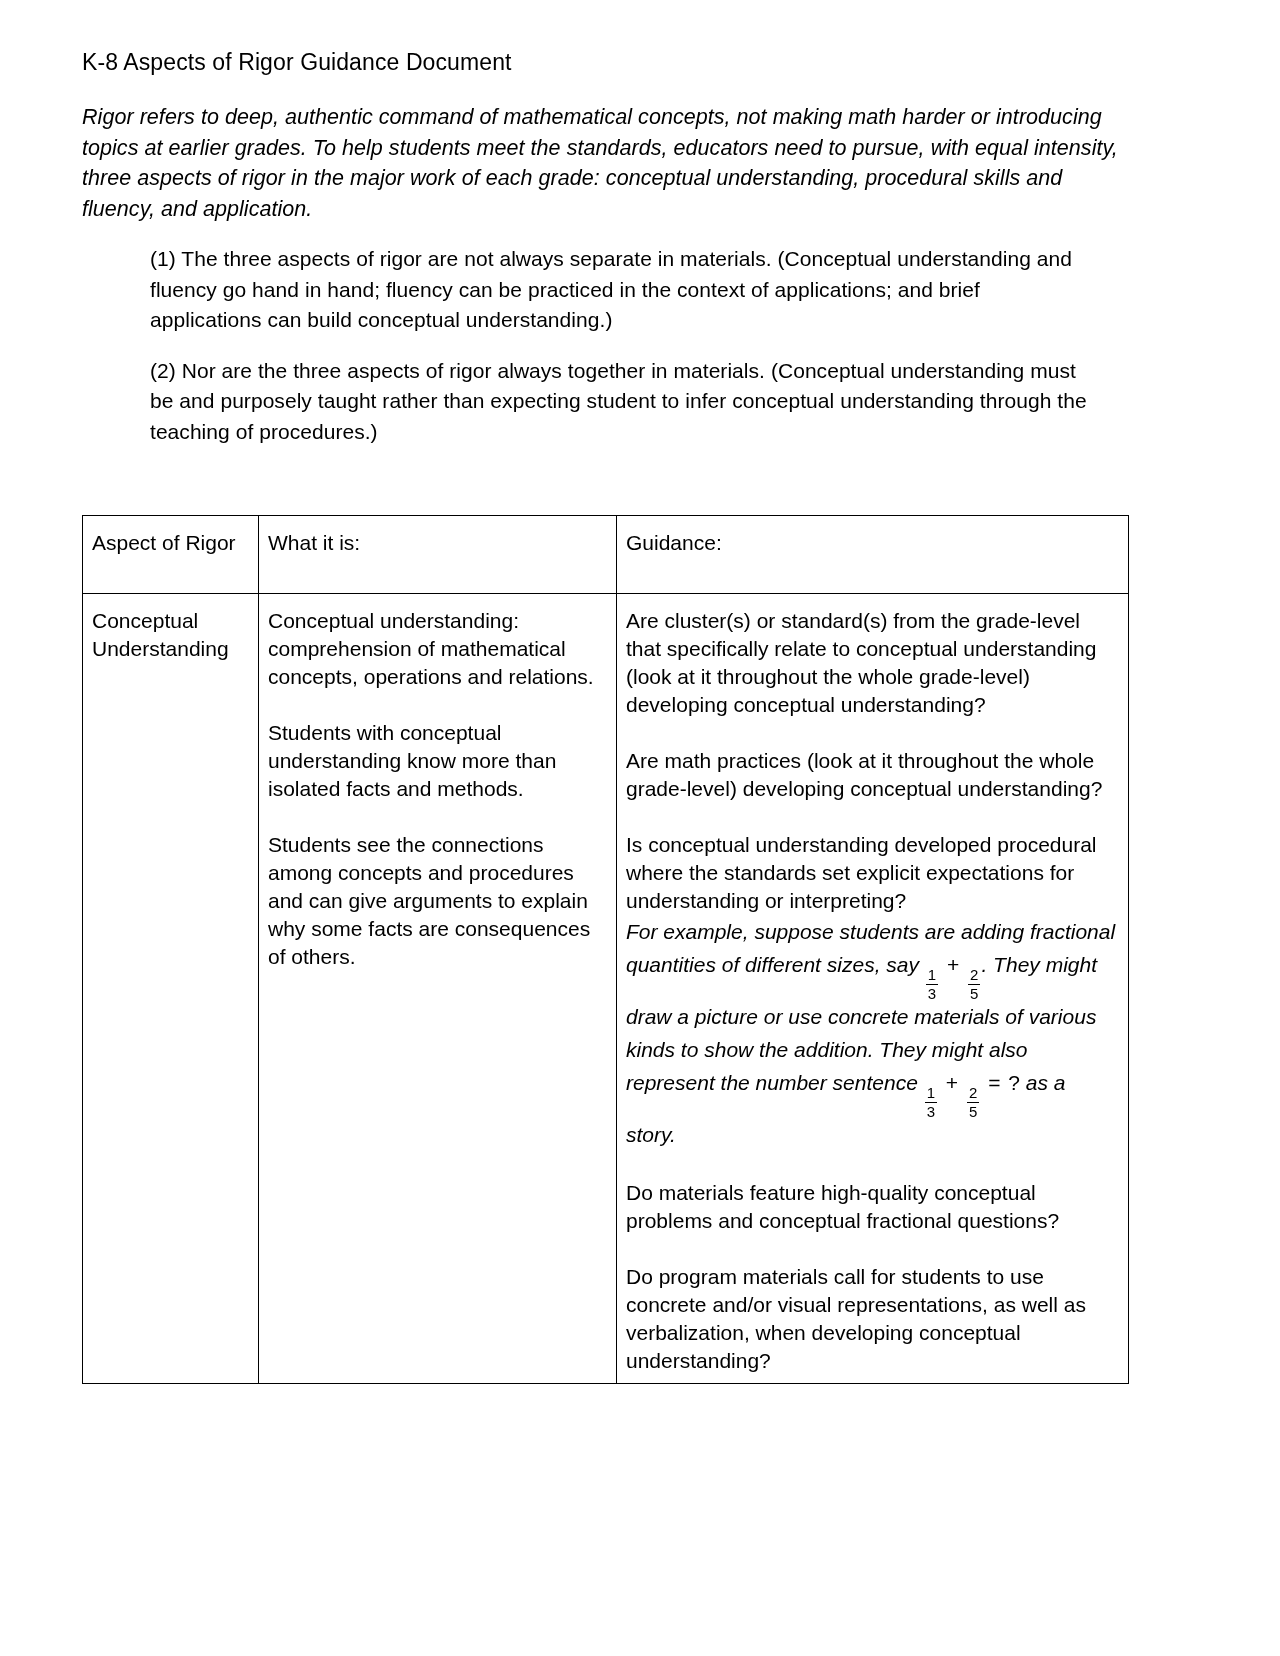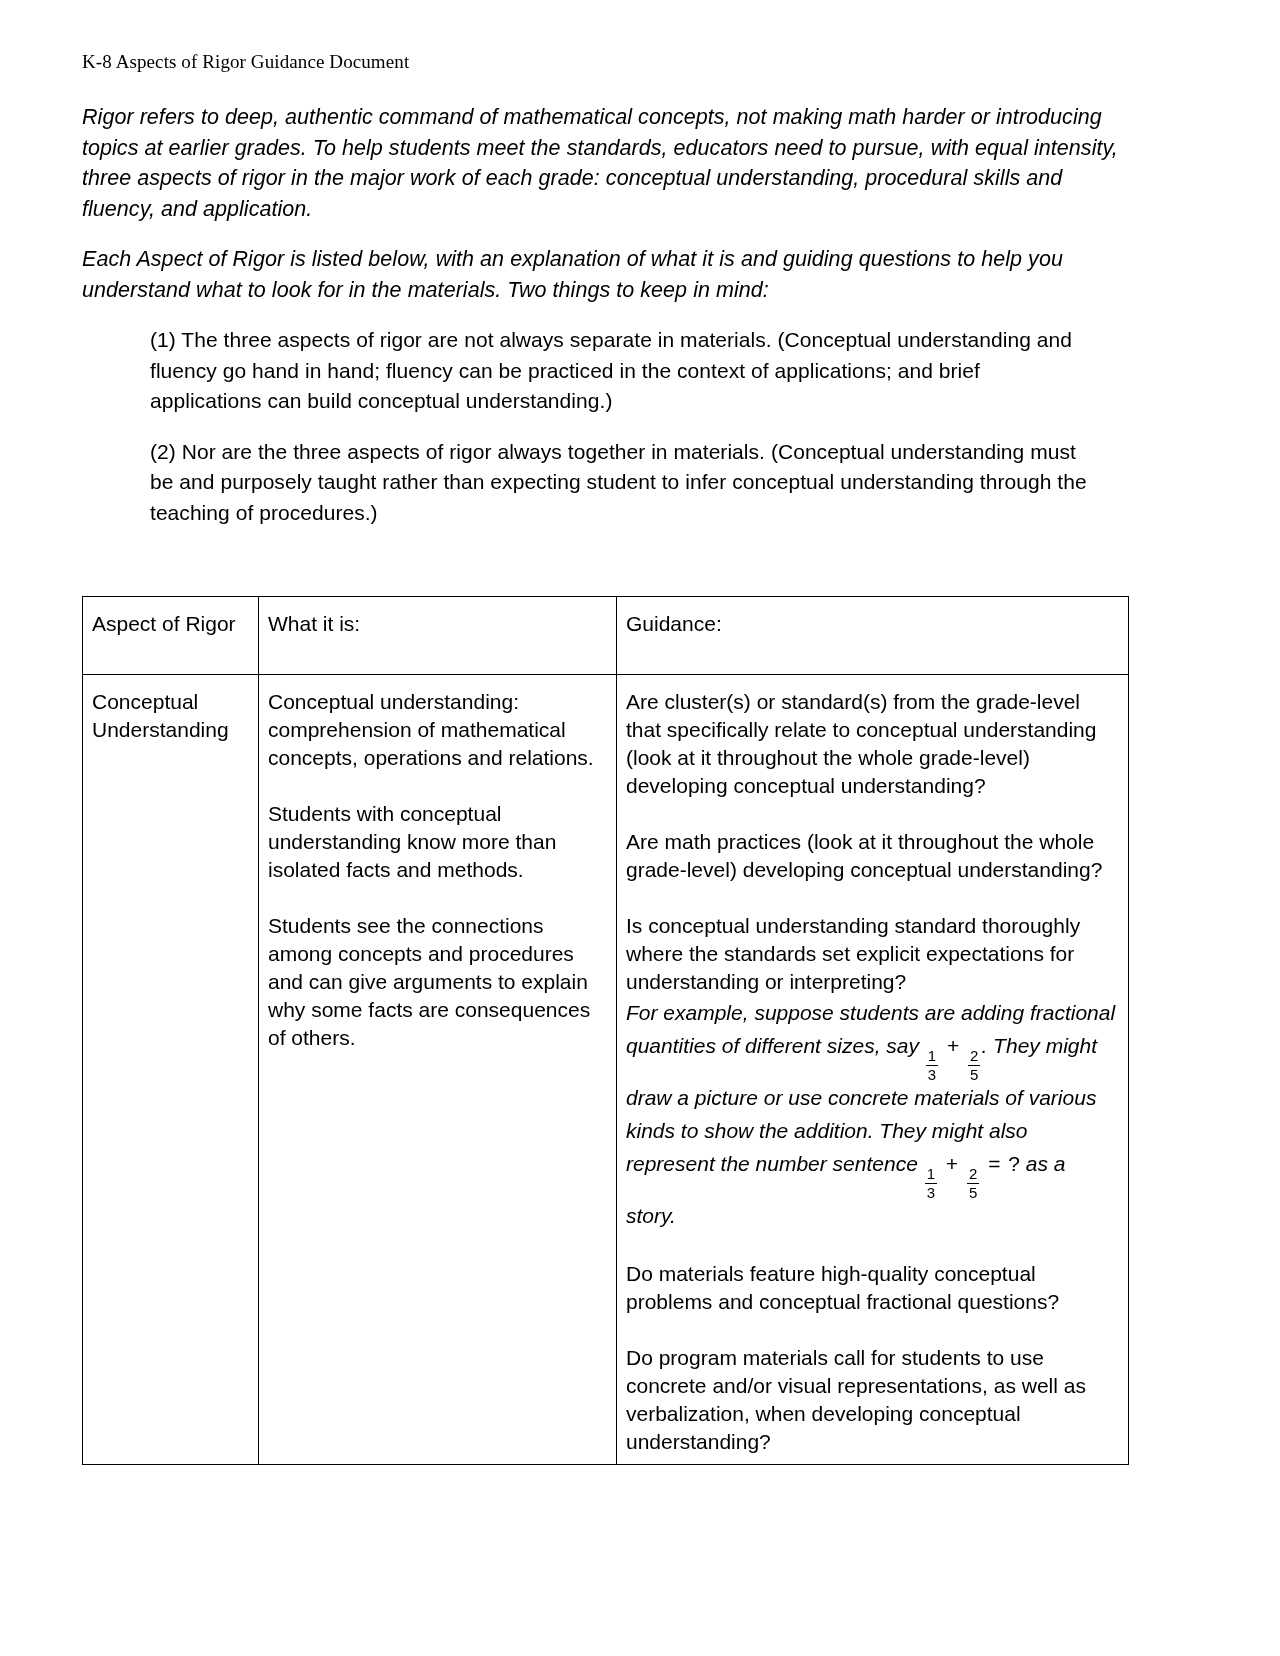--- a/index.html
+++ b/index.html
@@ -16,25 +16,24 @@
     -webkit-font-smoothing: antialiased;
   }
   .page {
     position: relative;
     width: 1280px;
     height: 1656px;
     box-sizing: border-box;
     padding: 48px 148px 0 82px;
   }
   .doc-title {
-    font-size: 19px;
+    font-size: 23px;
     line-height: 28px;
     margin: 0 0 26px 0;
     letter-spacing: 0.1px;
-    font-family: Liberation Serif, serif;
   }
   .body-par {
     font-size: 21.5px;
     line-height: 30.5px;
     margin: 0 0 20px 0;
     max-width: 1010px;
     letter-spacing: 0.05px;
   }
   .body-par.wide {
     max-width: 1050px;
@@ -114,21 +113,20 @@
 </style>
 </head>
 <body>
 
 <div class="page">
 
   <div class="doc-title">K-8 Aspects of Rigor Guidance Document</div>
 
   <p class="body-par wide">Rigor refers to deep, authentic command of mathematical concepts, not making math harder or introducing topics at earlier grades. To help students meet the standards, educators need to pursue, with equal intensity, three aspects of rigor in the major work of each grade: conceptual understanding, procedural skills and fluency, and application.</p>
 
-  <p class="body-par wide">Each Aspect of Rigor is listed below, with an explanation of what it is and guiding questions to help you understand what to look for in the materials.  Two things to keep in mind:</p>
 
   <p class="indent-par">(1) The three aspects of rigor are not always separate in materials. (Conceptual understanding and fluency go hand in hand; fluency can be practiced in the context of applications; and brief applications can build conceptual understanding.)</p>
 
   <p class="indent-par">(2) Nor are the three aspects of rigor always together in materials. (Conceptual understanding must be and purposely taught rather than expecting student to infer conceptual understanding through the teaching of procedures.)</p>
 
   <div class="spacer-before-table"></div>
 
   <table class="rigor-table">
     <colgroup>
       <col class="c1">
@@ -160,21 +158,21 @@
           <div class="cell-par">Students with conceptual understanding know more than isolated facts and methods.</div>
           <div class="cell-gap"></div>
           <div class="cell-par">Students see the connections among concepts and procedures and can give arguments to explain why some facts are consequences of others.</div>
         </td>
 
         <td>
           <div class="cell-par">Are cluster(s) or standard(s) from the grade-level that specifically relate to conceptual understanding (look at it throughout the whole grade-level) developing conceptual understanding?</div>
           <div class="cell-gap"></div>
           <div class="cell-par">Are math practices (look at it throughout the whole grade-level) developing conceptual understanding?</div>
           <div class="cell-gap"></div>
-          <div class="cell-par">Is conceptual understanding standard thoroughly where the standards set explicit expectations for understanding or interpreting?</div>
+          <div class="cell-par">Is conceptual understanding developed procedural where the standards set explicit expectations for understanding or interpreting?</div>
 
           <div class="cell-par italic math-line">
             <span>For example, suppose students are adding fractional quantities of different sizes, say </span><span class="frac">
                 <span class="num">1</span>
                 <span class="den">3</span>
               </span><span class="op"> + </span><span class="frac">
                 <span class="num">2</span>
                 <span class="den">5</span>
               </span><span>. They might draw a picture or use concrete materials of various kinds to show the addition. They might also represent the number sentence </span><span class="frac">
                 <span class="num">1</span>

